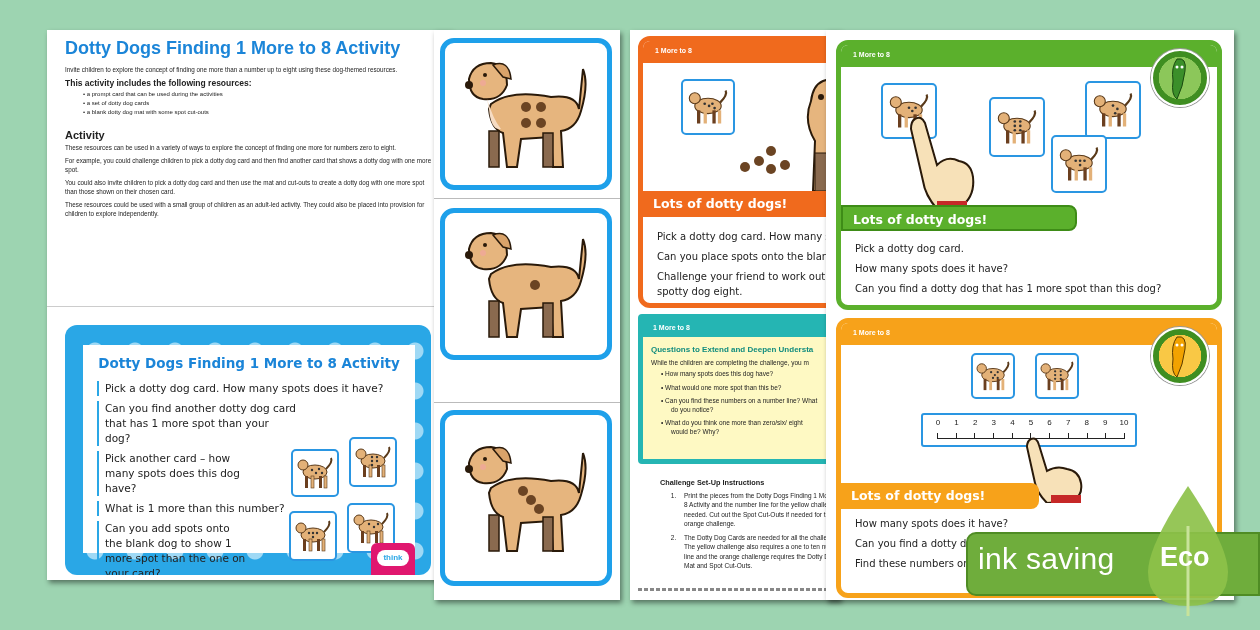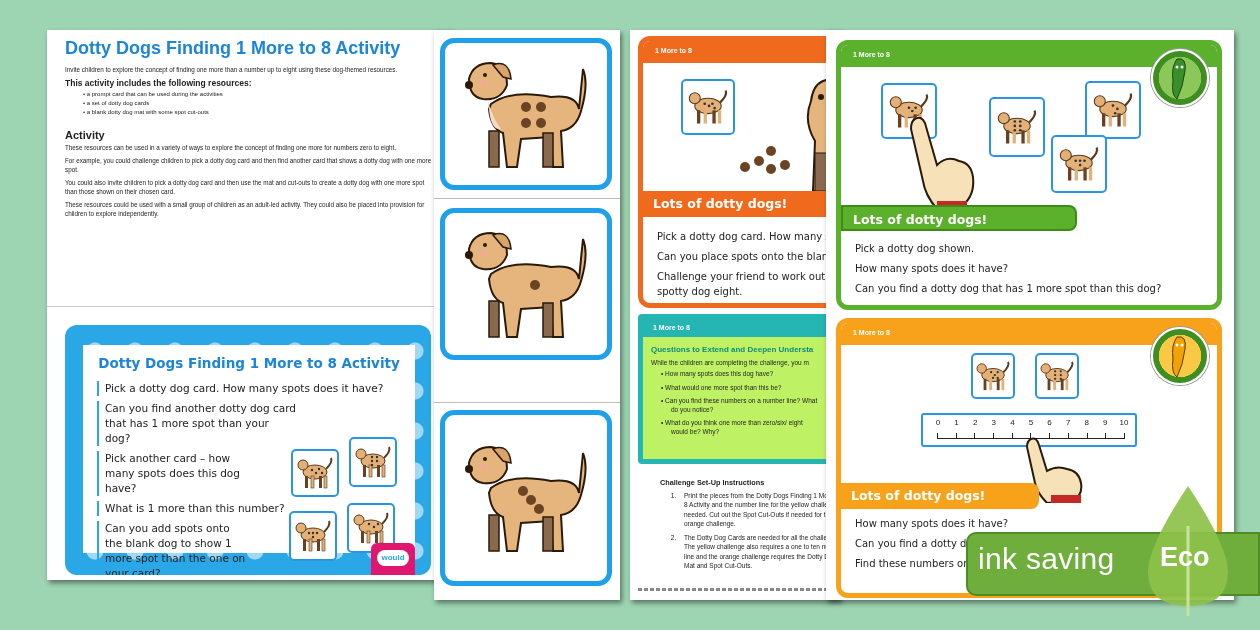--- a/index.html
+++ b/index.html
@@ -82,21 +82,21 @@
   }
   .chal .lines { position: absolute; left: 14px; }
   .chal .lines p {
     font-family: "DejaVu Sans", sans-serif; font-size: 10px; line-height: 15px; color: #222; margin-bottom: 5px; white-space: nowrap;
   }
   #chal-orange { left: 8px; top: 6px; width: 210px; height: 272px; border: 5px solid #f06a1d; }
   #chal-orange .tag { background: #f06a1d; }
   #chal-orange .banner { background: #f06a1d; top: 150px; width: 200px; }
   #chal-orange .lines { top: 188px; }
 
-  #teal-box { left: 8px; top: 284px; width: 210px; height: 150px; border: 5px solid #25b5b3; border-radius: 4px; position: absolute; background: #bef264; overflow: hidden; }
+  #teal-box { left: 8px; top: 284px; width: 210px; height: 150px; border: 5px solid #25b5b3; border-radius: 4px; position: absolute; background: #fef9c3; overflow: hidden; }
   #teal-box .tag { background: #25b5b3; color: #fff; font-size: 7px; font-weight: bold; padding: 5px 10px; height: 18px; }
   #teal-box h3 { color: #128c7e; font-size: 8px; margin: 8px 8px 5px; white-space: nowrap; }
   #teal-box p { font-size: 6.5px; margin: 0 8px 4px; color: #222; white-space: nowrap; }
   #teal-box ul { list-style: none; margin-left: 28px; }
   #teal-box li { font-size: 6.5px; line-height: 8.5px; color: #222; margin-bottom: 5px; width: 150px; }
   #teal-box li::before { content: "•  "; margin-left: -10px; }
 
   .instructions { position: absolute; left: 14px; top: 448px; width: 185px; margin-left: 16px; }
   .instructions h4 { font-size: 7.3px; color: #222; margin-bottom: 4px; }
   .instructions ol { margin-left: 18px; }
@@ -226,21 +226,21 @@
             <rect x="16" y="20" width="3" height="12" fill="#e3b178" stroke="#5a3a1a" stroke-width=".6"></rect>
             <rect x="24" y="20" width="3" height="12" fill="#6b3f1f"></rect>
             <rect x="29" y="20" width="3" height="12" fill="#e3b178" stroke="#5a3a1a" stroke-width=".6"></rect>
             <circle cx="18" cy="13" r="1.2" fill="#333"></circle>
             <circle cx="23" cy="16" r="1.2" fill="#333"></circle>
             <circle cx="27" cy="13" r="1.2" fill="#333"></circle>
           </svg>
       </div>
     </div>
     <div class="twinkl-badge">
-        <span>would</span>
+        <span>think</span>
       </div>
   </div>
 </div>
 
 <div class="page" id="page2">
   <div class="big-card" style="top:8px;">
     <svg width="150" height="130" viewBox="0 0 150 130">
       <path d="M40 55 Q60 40 100 48 Q125 45 128 60 L132 20 Q138 35 130 62 Q125 80 110 82 L112 118 L102 118 L100 88 L70 90 L66 118 L56 118 L52 84 Q40 80 38 60 Z" fill="#e6b57e" stroke="#2a1a0a" stroke-width="2"></path>
       <rect x="38" y="82" width="10" height="36" fill="#8a6a4f" stroke="#2a1a0a" stroke-width="1.5"></rect>
       <rect x="92" y="84" width="10" height="34" fill="#8a6a4f" stroke="#2a1a0a" stroke-width="1.5"></rect>
@@ -419,21 +419,21 @@
           <circle cx="25" cy="14" r="1.2" fill="#333"></circle>
           <circle cx="21" cy="18" r="1.2" fill="#333"></circle>
         </svg>
     </div>
     <svg class="hand" style="left:66px;top:70px" width="80" height="96">
       <path d="M8 4 Q14 0 18 8 L30 50 Q40 40 52 46 Q64 48 66 62 Q68 80 56 90 L30 94 Q18 80 16 66 L4 14 Q4 6 8 4 Z" fill="#f7e1b8" stroke="#2a1a0a" stroke-width="2"></path>
       <rect x="30" y="86" width="30" height="10" fill="#c62828"></rect>
     </svg>
     <div class="banner">Lots of dotty dogs!</div>
     <div class="lines">
-      <p>Pick a dotty dog shown.</p>
+      <p>Pick a dotty dog card.</p>
       <p>How many spots does it have?</p>
       <p>Can you find a dotty dog that has 1 more spot than this dog?</p>
     </div>
   </div>
 
   <div class="chal" id="chal-yellow">
     <div class="tag">1 More to 8</div>
     <div class="mascot" style="background:radial-gradient(circle,#f9c845 55%,#3f8e21 56%);">
       <svg width="54" height="54" viewBox="0 0 54 54">
           <path d="M24 8 Q34 6 32 20 Q30 36 24 48 Q18 44 20 30 Q18 16 24 8 Z" fill="#f2a200" stroke="#5a3a00"></path>

